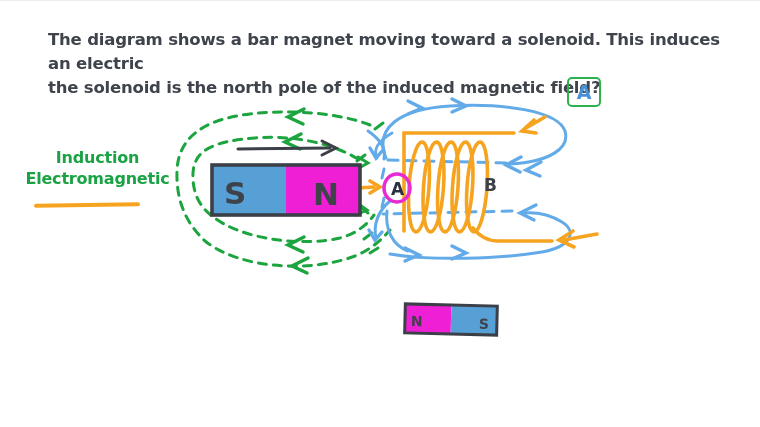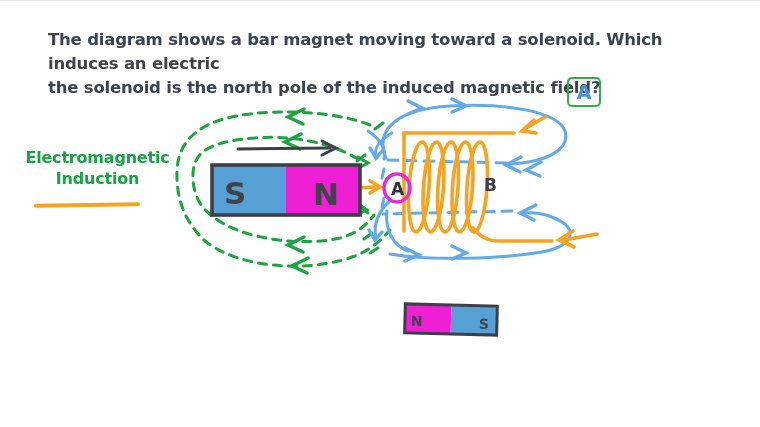--- a/index.html
+++ b/index.html
@@ -33,31 +33,31 @@
   }
   #diagram-svg{position:absolute;left:0;top:0;}
   text{font-family:"DejaVu Sans","Liberation Sans",sans-serif;}
 </style>
 </head>
 <body>
 
 <div id="frame">
 
   <div id="question">
-    <div>The diagram shows a bar magnet moving toward a solenoid. Which induces an electric</div>
+    <div>The diagram shows a bar magnet moving toward a solenoid. This induces an electric</div>
     <div>the solenoid is the north pole of the induced magnetic field?</div>
   </div>
 
   <div id="answer-box">
     <span>A</span>
   </div>
 
   <div id="topic">
+    <div>Induction</div>
     <div>Electromagnetic</div>
-    <div>Induction</div>
   </div>
   <div id="topic-underline"></div>
 
   <svg id="diagram-svg" width="760" height="427" viewBox="0 0 760 427">
 
     <g stroke="#1ca43e" stroke-width="3" fill="none" stroke-linecap="round">
       <path stroke-dasharray="8 7" d="M 358,158 C 330,141 290,134 255,137 C 212,140 194,150 193,172
                C 192,192 200,206 212,215 C 240,238 300,246 340,237 C 355,233 366,225 374,214"></path>
       <path stroke-dasharray="8 7" d="M 370,124 C 340,112 290,108 250,113 C 205,118 178,136 177,170
                C 176,200 186,222 205,240 C 240,268 310,272 355,255 C 372,248 382,238 390,229"></path>

